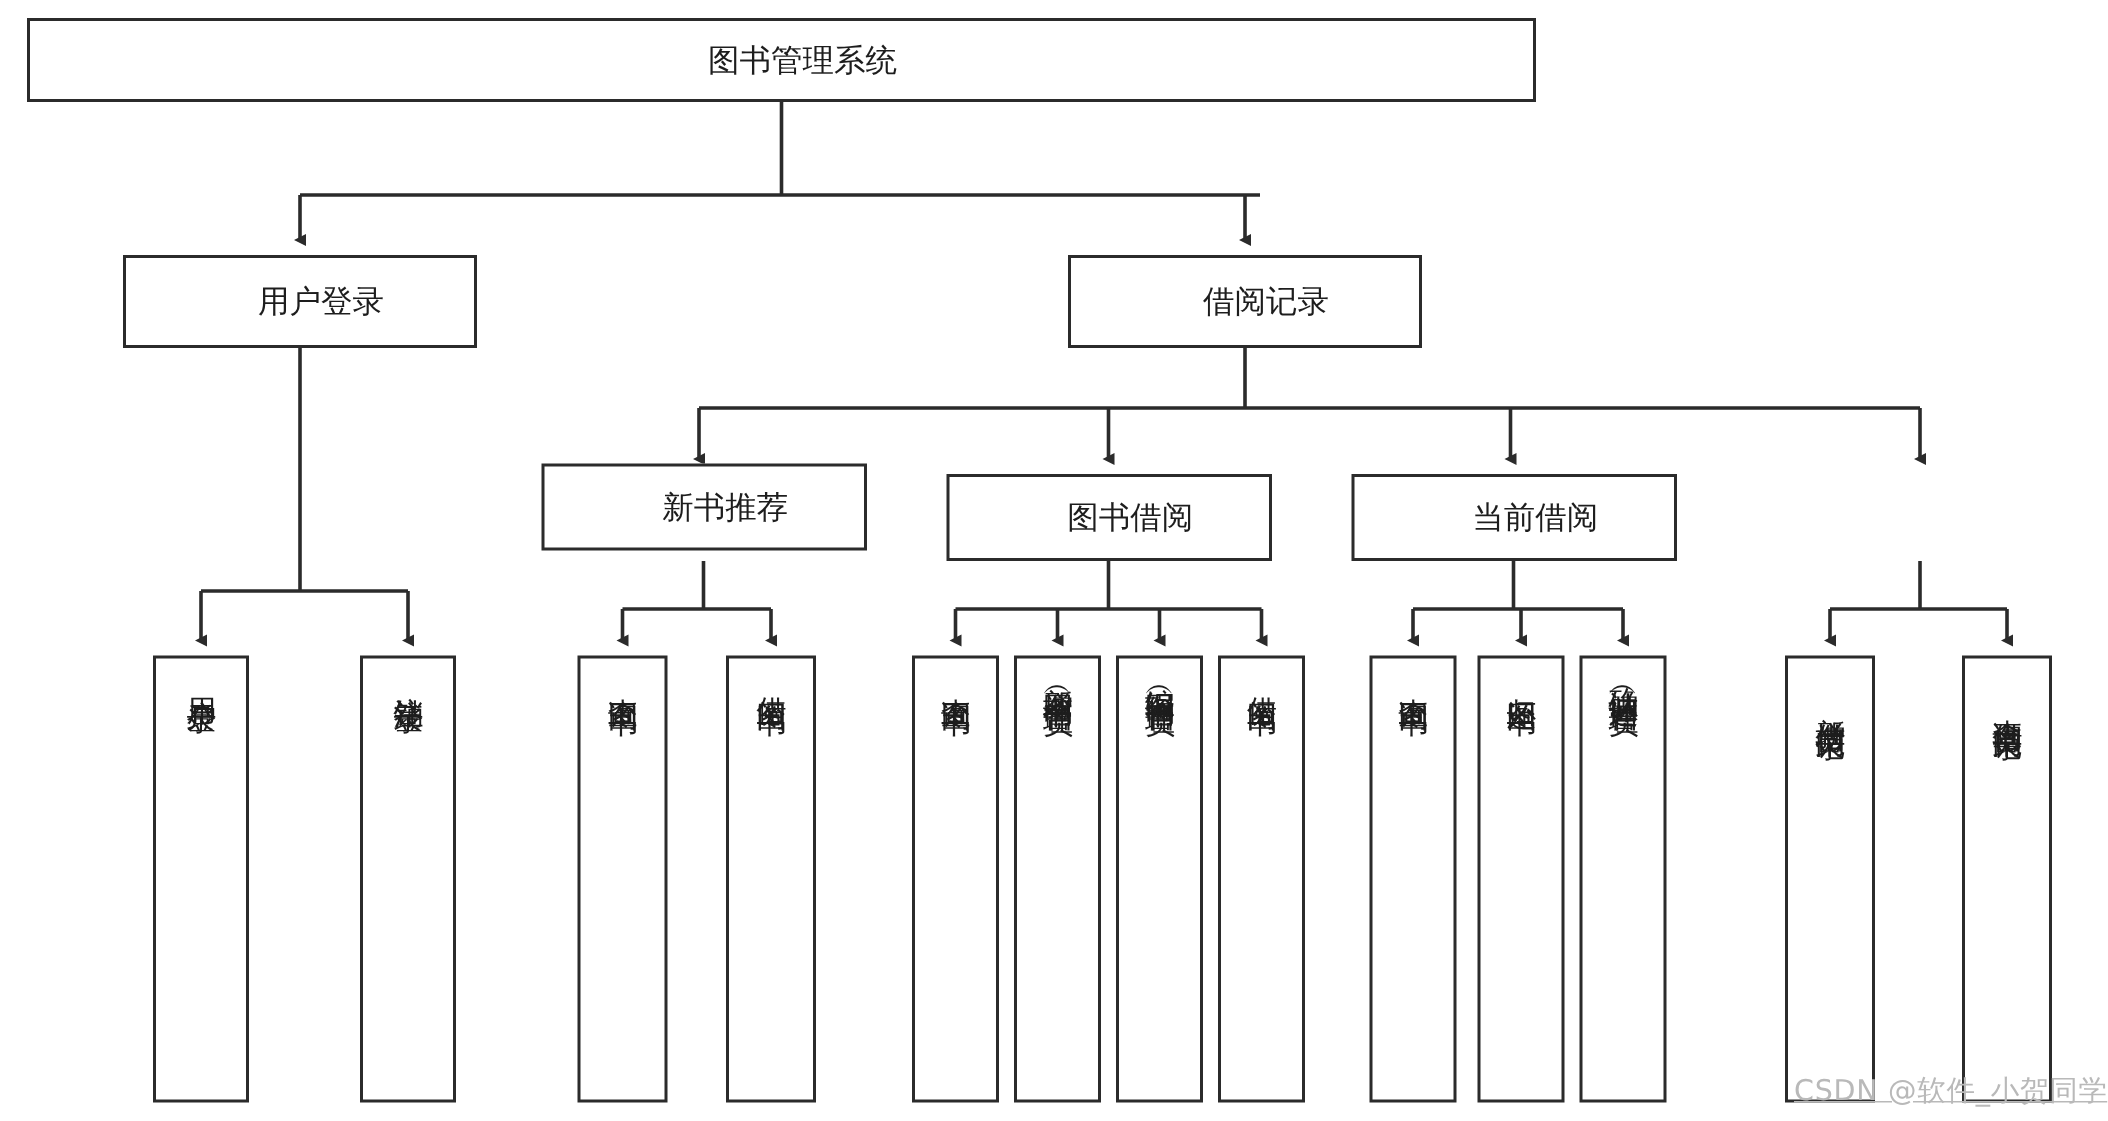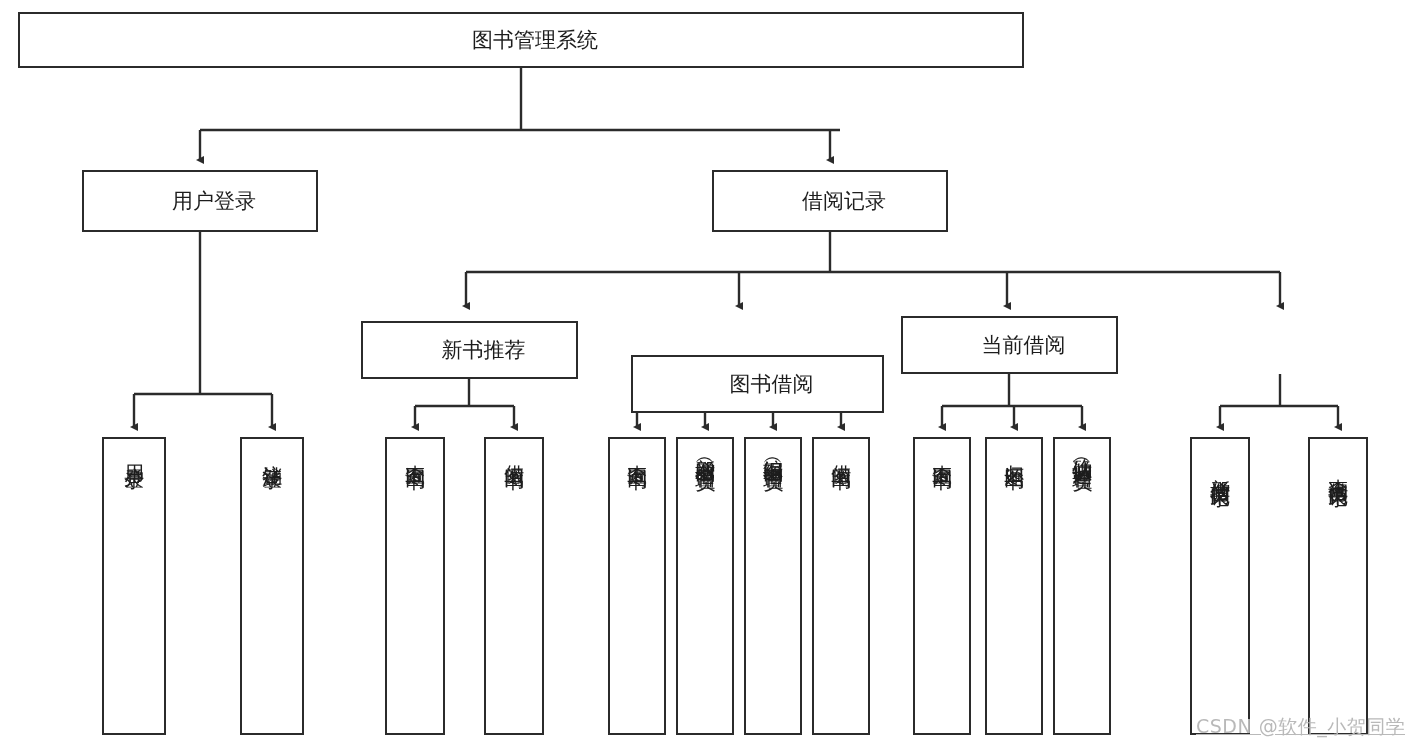--- a/index.html
+++ b/index.html
@@ -126,24 +126,24 @@
     <span>图书管理系统</span>
   </div>
 
   <div class="node h" style="left:82px; top:170px; width:236px; height:62px;">
     <span>用户登录</span>
   </div>
   <div class="node h" style="left:712px; top:170px; width:236px; height:62px;">
     <span>借阅记录</span>
   </div>
 
-  <div class="node h" style="left:361px; top:321px; width:217px; height:58px;">
+  <div class="node h" style="left:361px; top:309px; width:217px; height:58px;">
     <span>新书推荐</span>
   </div>
-  <div class="node h" style="left:631px; top:316px; width:253px; height:58px;margin-top:39px;">
+  <div class="node h" style="left:631px; top:316px; width:217px; height:58px;">
     <span>图书借阅</span>
   </div>
   <div class="node h" style="left:901px; top:316px; width:217px; height:58px;">
     <span>当前借阅</span>
   </div>
 
   <div class="node v" style="left:102px; top:437px; width:64px; height:298px;">
     <span class="vtext">用户登录</span>
   </div>
   <div class="node v" style="left:240px; top:437px; width:64px; height:298px;">

